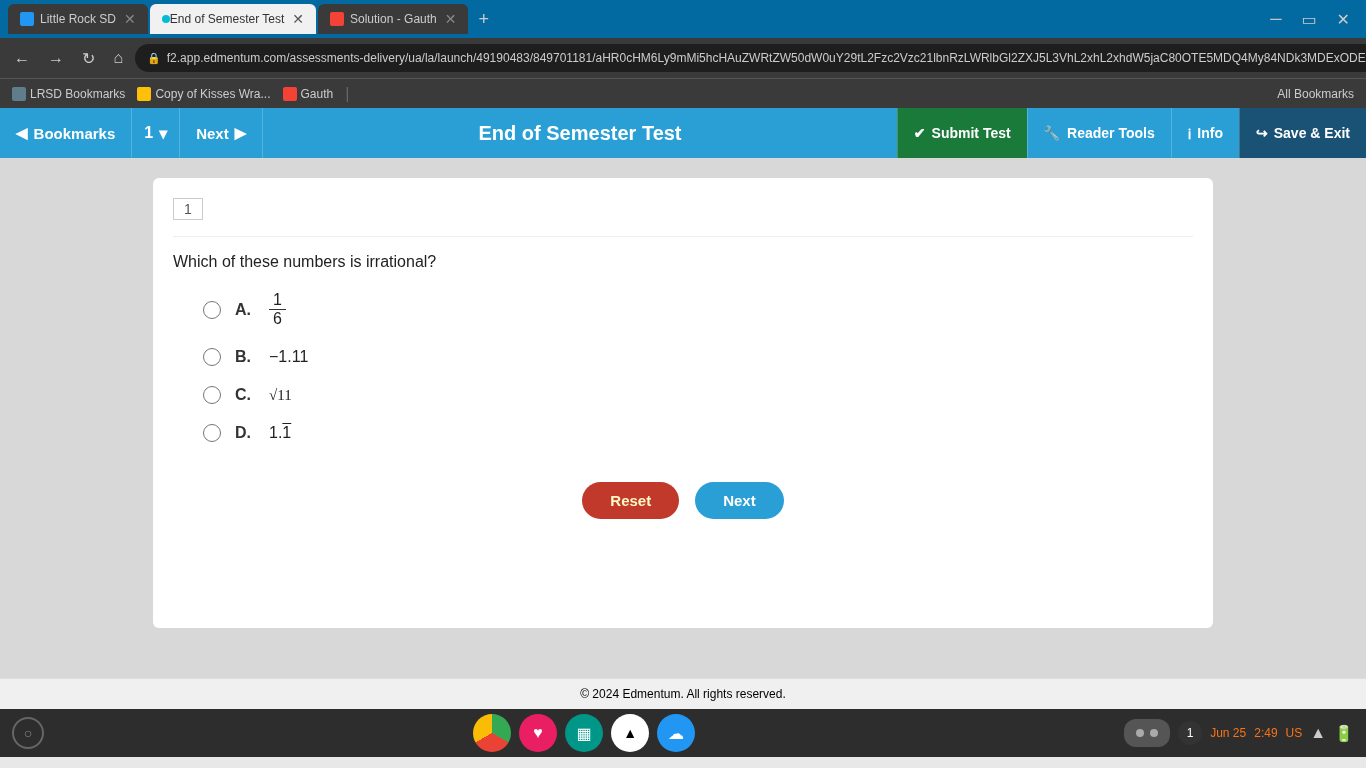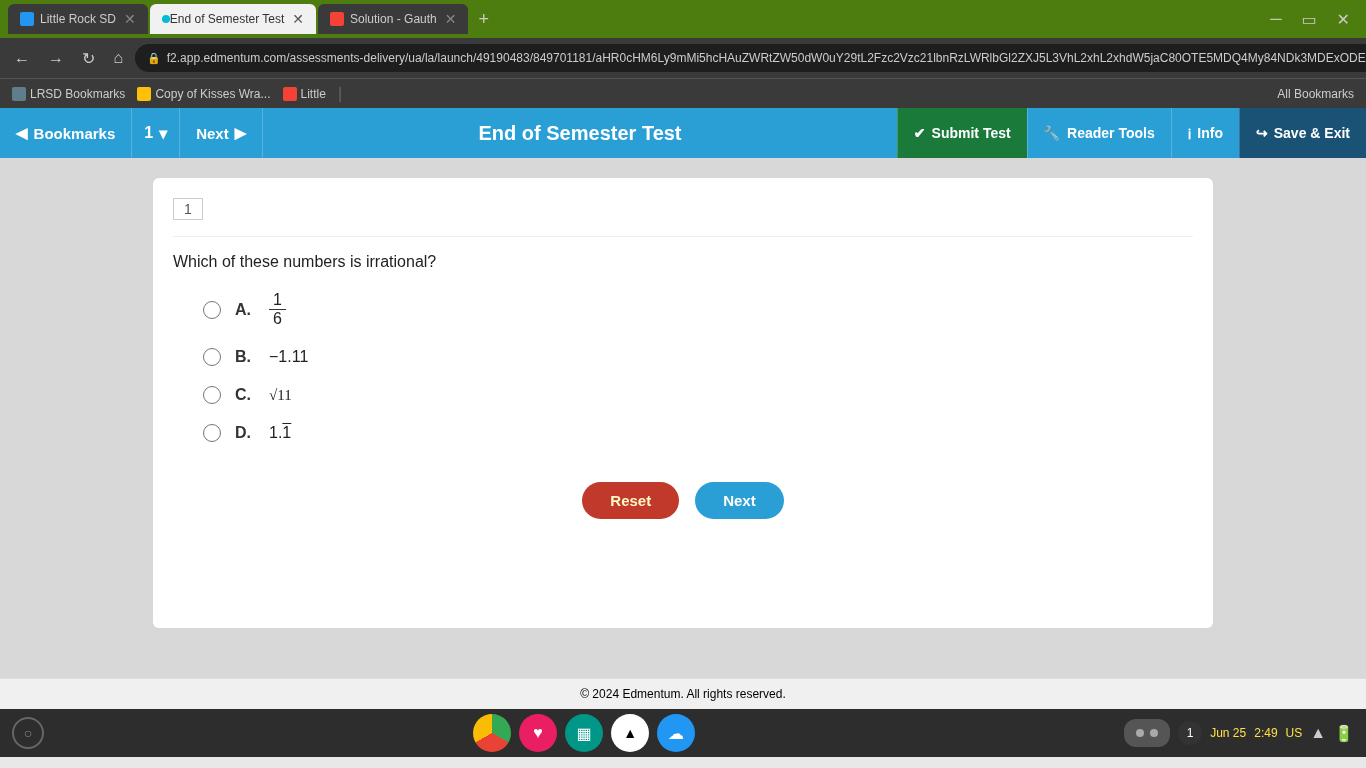--- a/index.html
+++ b/index.html
@@ -1,20 +1,20 @@
 <!DOCTYPE html>
 <html><head>
   <meta charset="utf-8">
   <style>
     * { margin: 0; padding: 0; box-sizing: border-box; }
     body { font-family: Arial, sans-serif; background: #e8e8e8; width: 1366px; height: 768px; overflow: hidden; }
 
     
     .browser-chrome { background: #3a3a3a; }
-    .tab-bar { display: flex; align-items: center; height: 38px; background: #4d7c0f; padding: 0 8px; }
+    .tab-bar { display: flex; align-items: center; height: 38px; background: #0369a1; padding: 0 8px; }
     .tab { display: flex; align-items: center; height: 30px; padding: 0 12px; border-radius: 6px 6px 0 0; font-size: 12px; color: #ccc; max-width: 200px; white-space: nowrap; overflow: hidden; text-overflow: ellipsis; margin-right: 2px; cursor: pointer; background: #3a3a3a; }
     .tab.active { background: #f1f1f1; color: #333; }
     .tab .tab-icon { width: 14px; height: 14px; margin-right: 6px; border-radius: 2px; flex-shrink: 0; }
     .tab .close-btn { margin-left: 8px; font-size: 14px; color: #888; cursor: pointer; }
     .tab.active .close-btn { color: #555; }
     .tab-actions { display: flex; align-items: center; margin-left: 4px; }
     .new-tab-btn { color: #ccc; font-size: 18px; cursor: pointer; padding: 4px; }
     .win-controls { margin-left: auto; display: flex; gap: 4px; align-items: center; }
     .win-ctrl { color: #ccc; font-size: 16px; cursor: pointer; padding: 4px 8px; }
 
@@ -67,21 +67,21 @@
 
     
     .taskbar { background: #2d2d2d; height: 48px; display: flex; align-items: center; padding: 0 12px; }
     .taskbar-left { display: flex; align-items: center; gap: 4px; }
     .taskbar-circle { width: 32px; height: 32px; border-radius: 50%; border: 2px solid #666; display: flex; align-items: center; justify-content: center; cursor: pointer; }
     .taskbar-center { flex: 1; display: flex; justify-content: center; gap: 8px; }
     .taskbar-app { width: 38px; height: 38px; border-radius: 50%; display: flex; align-items: center; justify-content: center; cursor: pointer; }
     .taskbar-right { display: flex; align-items: center; gap: 8px; }
     .taskbar-pill { background: #555; border-radius: 12px; height: 28px; padding: 0 12px; display: flex; align-items: center; gap: 6px; }
     .taskbar-notification { width: 24px; height: 24px; border-radius: 50%; background: #333; display: flex; align-items: center; justify-content: center; color: white; font-size: 12px; }
-    .taskbar-text { color: #fde047; font-size: 12px; }
+    .taskbar-text { color: #f97316; font-size: 12px; }
 
     .chrome-icon { background: conic-gradient(from 120deg, #ea4335 0deg 120deg, #fbbc05 120deg 240deg, #34a853 240deg 360deg); border-radius: 50%; }
     .tab-indicator { width: 8px; height: 8px; border-radius: 50%; background: #00bcd4; flex-shrink: 0; }
   </style>
 </head>
 <body>
 
 <div class="browser-chrome">
 
   <div class="tab-bar">
@@ -130,21 +130,21 @@
     <div class="bookmark-item">
       <div class="bk-icon" style="background:#607d8b;"></div>
       <span>LRSD Bookmarks</span>
     </div>
     <div class="bookmark-item">
       <div class="bk-icon" style="background:#FFC107;"></div>
       <span>Copy of Kisses Wra...</span>
     </div>
     <div class="bookmark-item">
       <div class="bk-icon" style="background:#f44336;"></div>
-      <span>Little</span>
+      <span>Gauth</span>
     </div>
     <span class="bk-separator">|</span>
     <div class="all-bookmarks">
       <span>All Bookmarks</span>
     </div>
   </div>
 </div>
 
 <div class="app-header">
   <div class="btn-prev">

